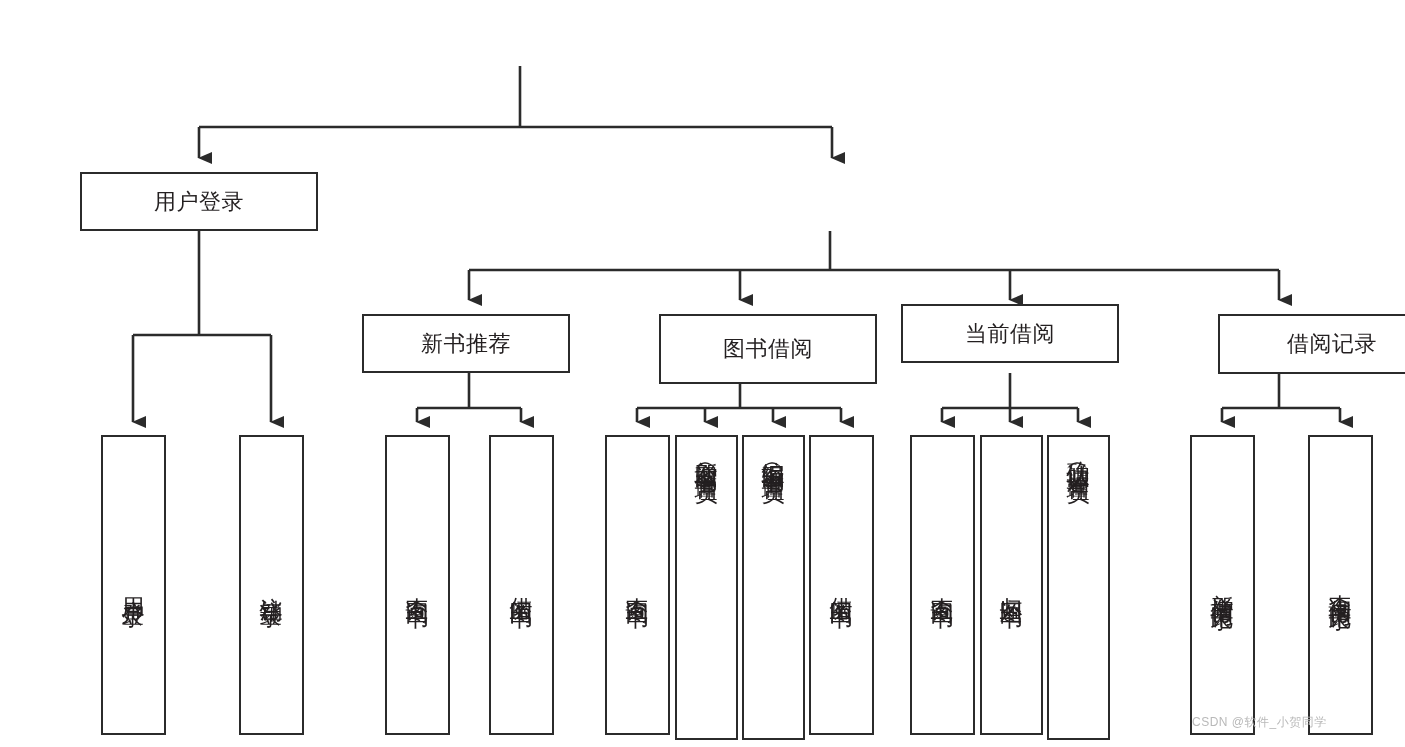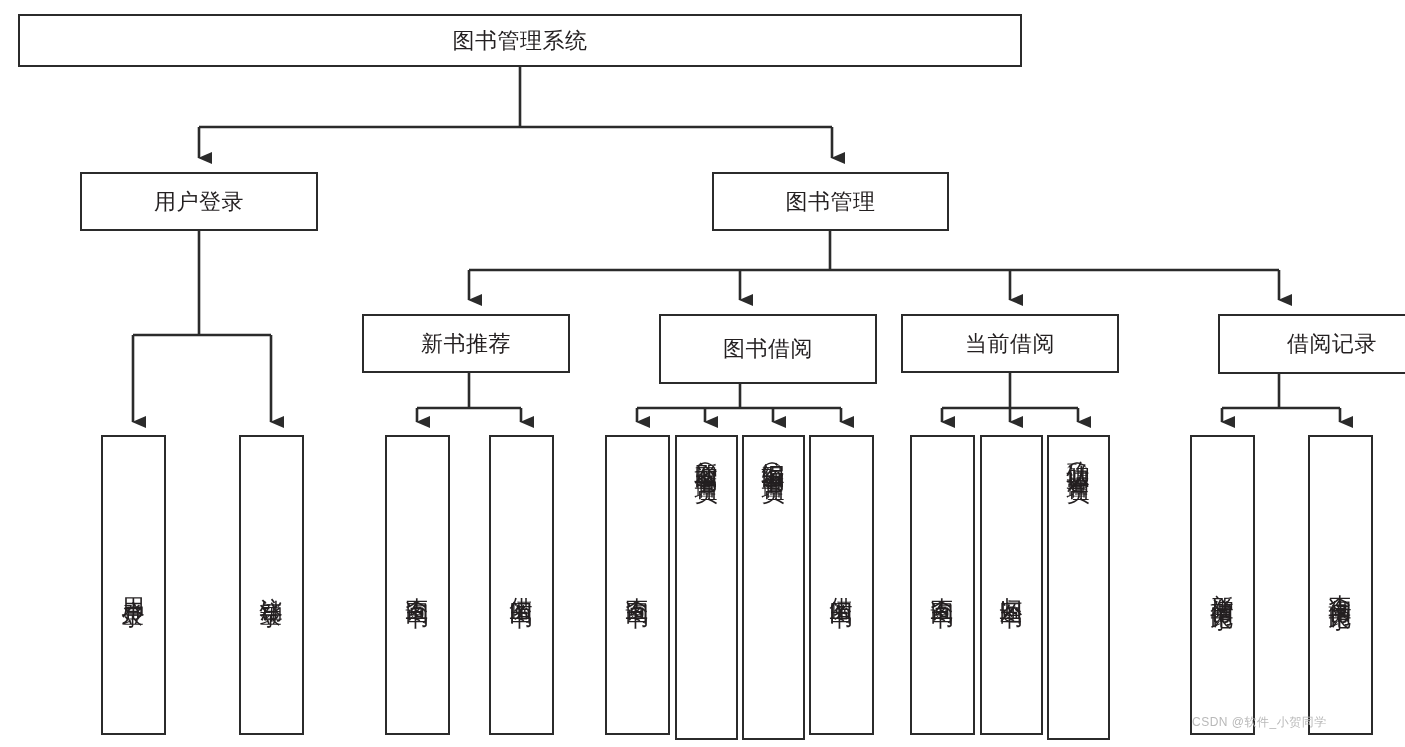--- a/index.html
+++ b/index.html
@@ -121,38 +121,32 @@
       <path d="M1010,408 L1010,422" marker-end="url(#arrow)"></path>
       <path d="M1078,408 L1078,422" marker-end="url(#arrow)"></path>
 
       <path d="M1279,373 L1279,408"></path>
       <path d="M1222,408 L1340,408"></path>
       <path d="M1222,408 L1222,422" marker-end="url(#arrow)"></path>
       <path d="M1340,408 L1340,422" marker-end="url(#arrow)"></path>
     </g>
   </svg>
 
-  <div class="node h" style="left:18px; top:14px; width:1004px; height:53px;">
-    <span class="lbl">图书管理系统</span>
-  </div>
 
   <div class="node h" style="left:80px; top:172px; width:238px; height:59px;">
     <span class="lbl">用户登录</span>
-  </div>
-  <div class="node h" style="left:712px; top:172px; width:237px; height:59px;">
-    <span class="lbl">图书管理</span>
   </div>
 
   <div class="node h" style="left:362px; top:314px; width:208px; height:59px;">
     <span class="lbl">新书推荐</span>
   </div>
   <div class="node h" style="left:659px; top:314px; width:218px; height:70px;justify-content:center;">
     <span class="lbl">图书借阅</span>
   </div>
-  <div class="node h" style="left:901px; top:314px; width:218px; height:59px;">
+  <div class="node h" style="left:901px; top:304px; width:218px; height:59px;">
     <span class="lbl">当前借阅</span>
   </div>
   <div class="node h" style="left:1218px; top:314px; width:218px; height:60px;padding-left:10px;">
     <span class="lbl">借阅记录</span>
   </div>
 
   <div class="node v mid" style="left:101px; top:435px; width:65px; height:300px;">
     <span class="lbl">用户登录</span>
   </div>
   <div class="node v mid" style="left:239px; top:435px; width:65px; height:300px;">

